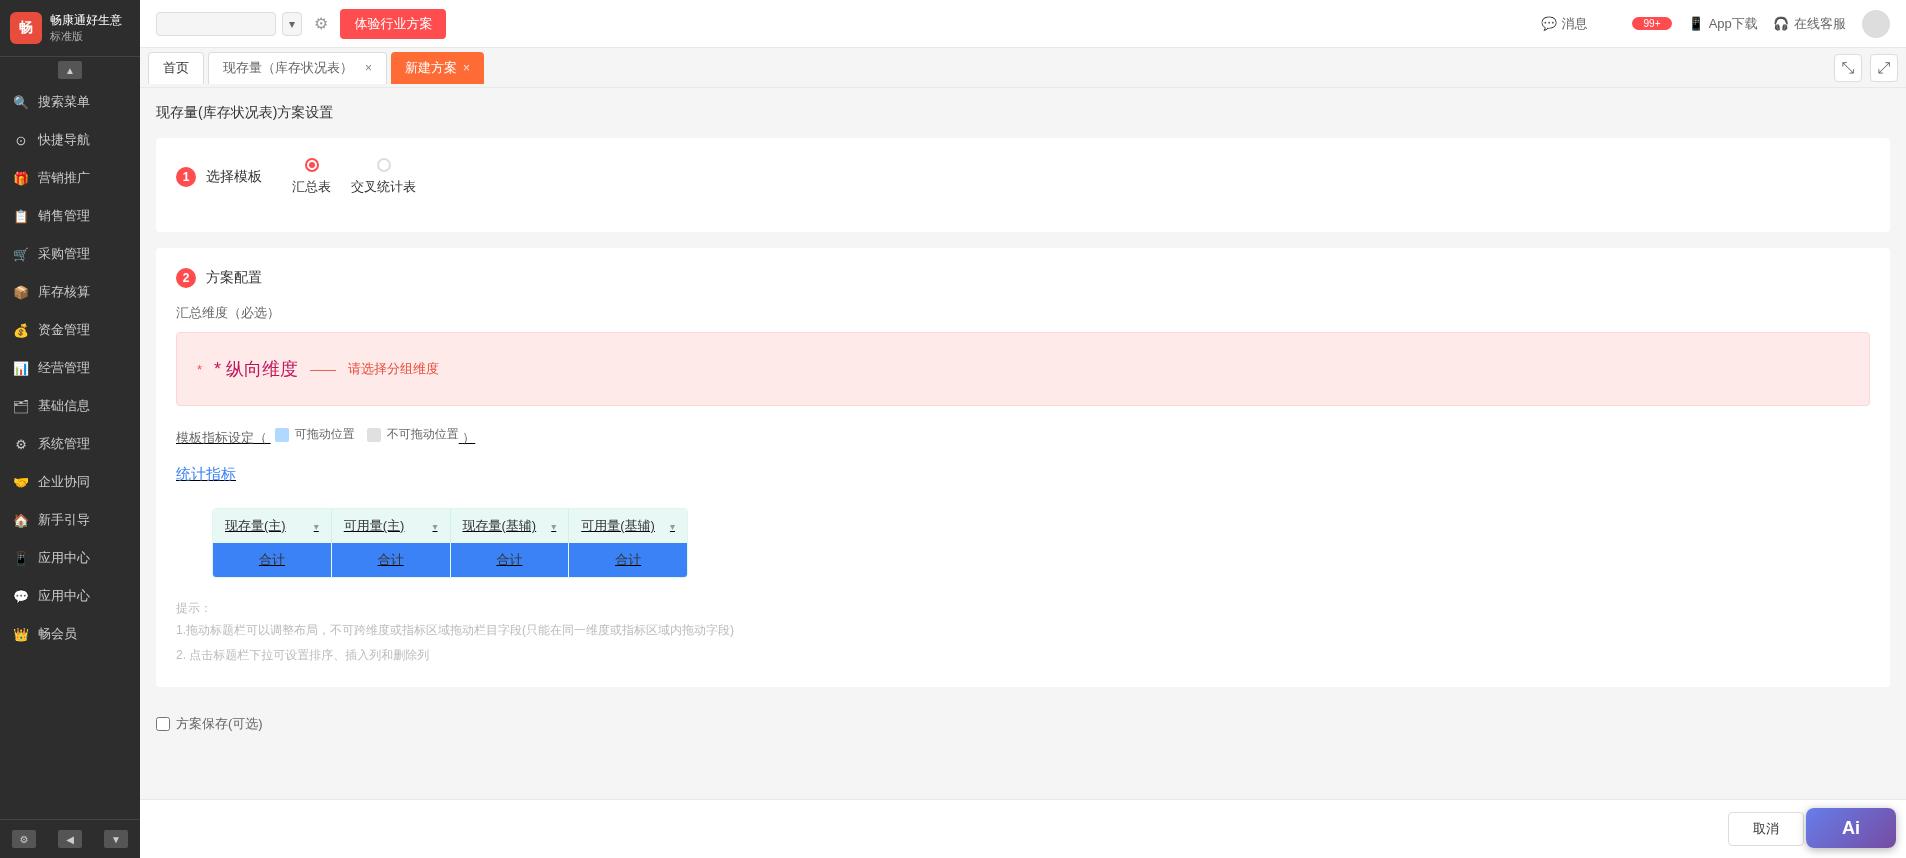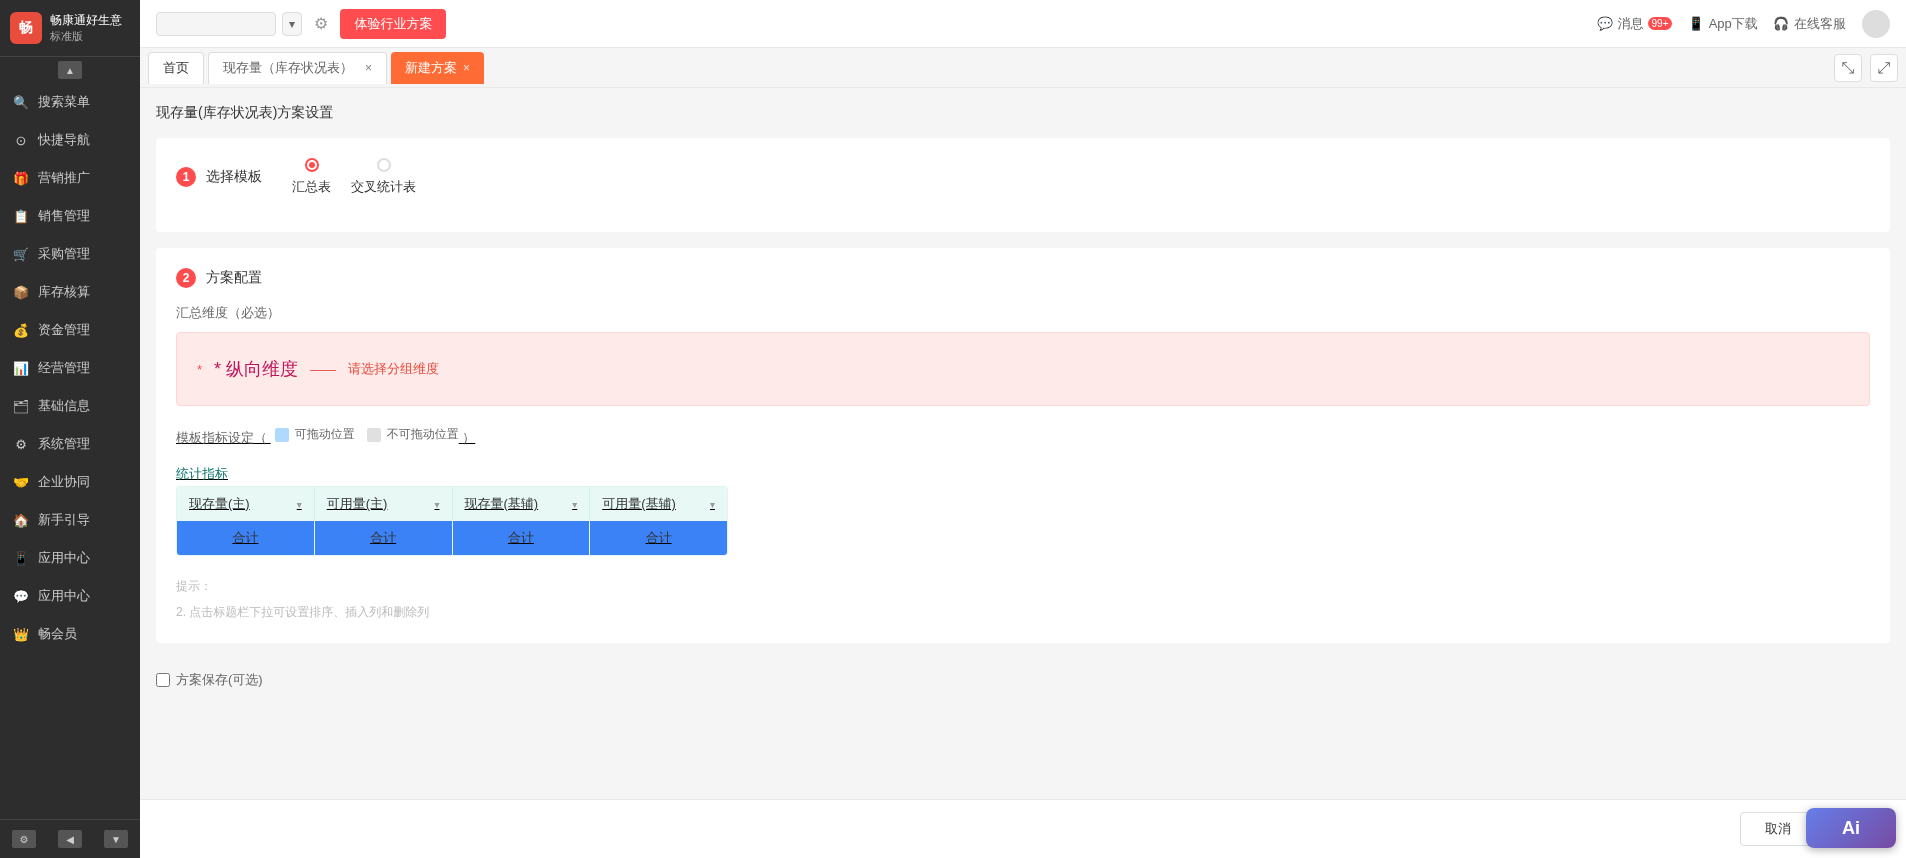--- a/index.html
+++ b/index.html
@@ -106,21 +106,21 @@
     .topbar-right {
       margin-left: auto;
       display: flex; align-items: center; gap: 16px;
       color: #666; font-size: 13px;
     }
     .topbar-right-item {
       display: flex; align-items: center; gap: 4px; cursor: pointer;
     }
     .badge {
       background: #ff4d4f; color: white;
-      border-radius: 8px; padding: 1px 4px; font-size: 10px; min-width: 16px; text-align: right;
+      border-radius: 8px; padding: 1px 12px; font-size: 10px; min-width: 16px; text-align: right; margin-left: 40px;
     }
     .avatar-placeholder {
       width: 28px; height: 28px; background: #ddd; border-radius: 50%;
     }
 
     
     .tabs-bar {
       height: 40px;
       background: #f5f5f5;
       border-bottom: 1px solid #e8e8e8;
@@ -235,29 +235,30 @@
     }
     .toggle-item {
       display: flex; align-items: center; gap: 6px; font-size: 12px; color: #666;
     }
     .toggle-box {
       width: 14px; height: 14px; background: #b0d9ff; border-radius: 2px;
     }
     .toggle-box.gray { background: #e0e0e0; }
 
     .stats-label {
-      font-size: 13px; color: #0f766e; font-weight: 500; margin-bottom: 3px;
+      font-size: 15px; color: #3b82f6; font-weight: 500; margin-bottom: 24px;
     }
 
     
     .stats-table {
       border: 1px solid #e0f5f0;
       border-radius: 4px;
       overflow: hidden;
-      width: 552px;
+      width: 476px;
+      margin-left: 36px;
     }
     .stats-table-header {
       display: flex;
       background: #e8f9f5;
     }
     .stats-table-header .col {
       flex: 1;
       padding: 8px 12px;
       display: flex; align-items: center; justify-content: space-between;
       border-right: 1px solid #d0f0ea;
@@ -292,21 +293,21 @@
     .save-checkbox {
       width: 14px; height: 14px;
       border: 1px solid #ccc; border-radius: 2px;
       cursor: pointer;
     }
 
     .page-footer {
       padding: 12px 16px;
       background: #fff;
       border-top: 1px solid #e8e8e8;
-      display: flex; justify-content: flex-end; gap: 0;
+      display: flex; justify-content: flex-end; gap: 12px;
       flex-shrink: 0;
     }
     .btn-cancel {
       padding: 7px 24px;
       border: 1px solid #ddd; border-radius: 4px;
       background: #fff; color: #333; cursor: pointer; font-size: 13px;
     }
     .btn-query {
       padding: 7px 24px;
       border: none; border-radius: 4px;
@@ -549,20 +550,21 @@
             <div class="col">合计</div>
             <div class="col">合计</div>
             <div class="col">合计</div>
             <div class="col">合计</div>
           </div>
         </div>
       </div>
 
       <div class="hint-section">
         <div>提示：</div>
+        <div>1.拖动标题栏可以调整布局，不可跨维度或指标区域拖动栏目字段(只能在同一维度或指标区域内拖动字段)</div>
         <div style="margin-top:4px;">
           <span>2. 点击标题栏下拉可设置排序、插入列和删除列</span>
         </div>
       </div>
     </div>
 
     <div class="save-option">
       <input type="checkbox" class="save-checkbox" style="">
       <span>方案保存(可选)</span>
     </div>

